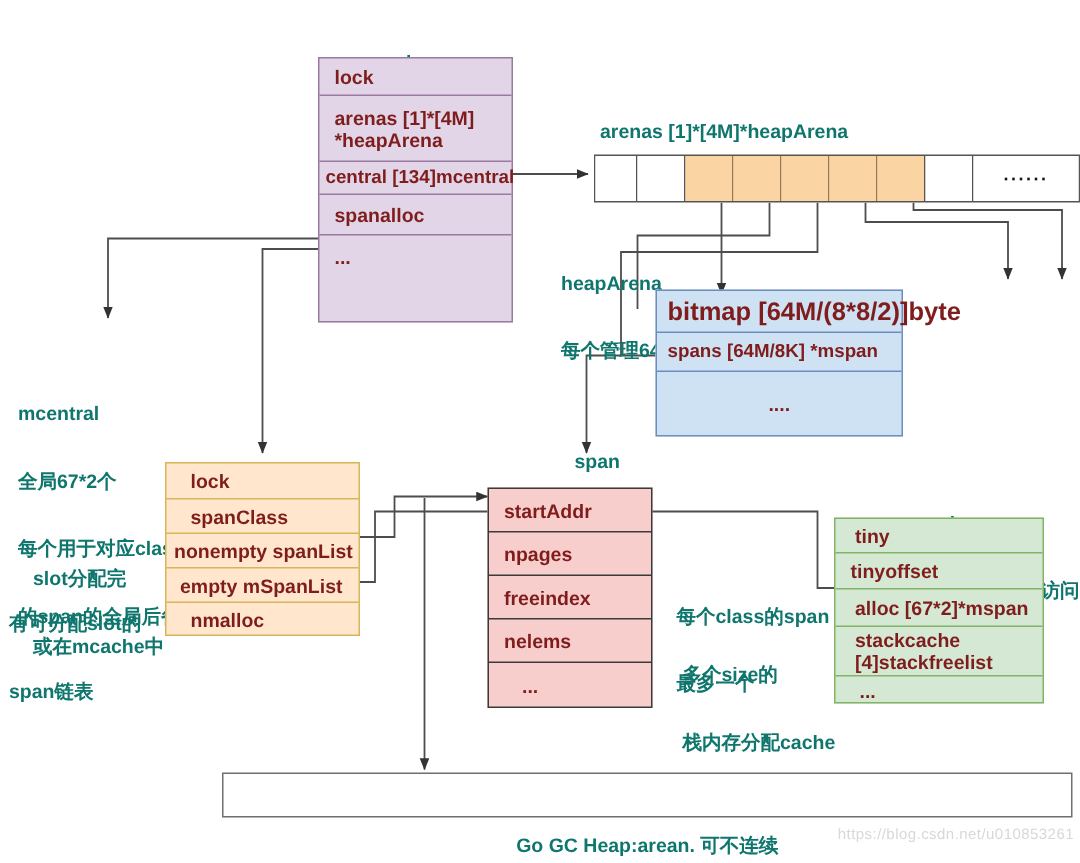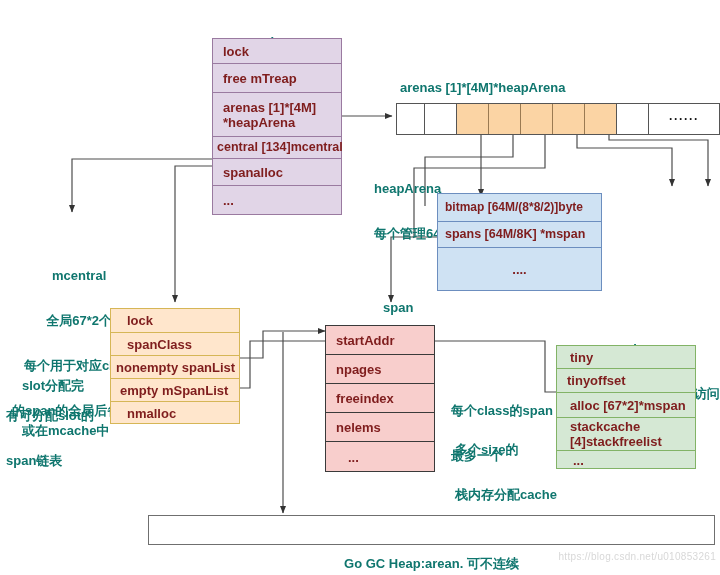--- a/index.html
+++ b/index.html
@@ -150,21 +150,20 @@
     </g>
   </svg>
 
   <div class="lbl center" style="left:200px; top:4px; width:160px;">
     <div>mheap</div>
     <div>全局一个</div>
   </div>
 
   <div class="box mheap" style="left:212px; top:38px; width:130px; height:177px;">
     <div class="row" style="height:25px;">lock</div>
-    <div class="row" style="height:29px;">free mTreap</div>
     <div class="row" style="height:44px;">arenas [1]*[4M]
 *heapArena</div>
     <div class="row" style="height:22px; padding-left:4px; font-size:12.5px;">central [134]mcentral</div>
     <div class="row" style="height:27px;">spanalloc</div>
     <div class="row" style="height:28px;">...</div>
   </div>
 
   <div class="lbl" style="left:400px; top:80px;">arenas [1]*[4M]*heapArena</div>
 
   <div class="arenas" style="left:396px; top:103px; width:324px; height:32px;">
@@ -178,26 +177,26 @@
     <div class="cell plain" style="width:32px;"></div>
     <div class="cell dots" style="width:70px;">······</div>
   </div>
 
   <div class="lbl" style="left:374px; top:151px;">
     <div>heapArena</div>
     <div>每个管理64M内存</div>
   </div>
 
   <div class="box harena" style="left:437px; top:193px; width:165px; height:98px;">
-    <div class="row" style="height:28px; padding-left:7px; font-size:12px;">bitmap [64M/(8*8/2)]byte</div>
+    <div class="row" style="height:28px; padding-left:7px; font-size:17px;">bitmap [64M/(8*8/2)]byte</div>
     <div class="row" style="height:26px; padding-left:7px; font-size:12.5px;">spans [64M/8K] *mspan</div>
     <div class="row" style="height:42px; justify-content:center; padding-left:0;">....</div>
   </div>
 
-  <div class="lbl" style="left:12px; top:238px;text-align:center;">
+  <div class="lbl" style="left:12px; top:238px;">
     <div>mcentral</div>
     <div>全局67*2个</div>
     <div>每个用于对应class</div>
     <div>的span的全局后备资源</div>
   </div>
 
   <div class="lbl" style="left:22px; top:348px;">
     <div>slot分配完</div>
     <div>或在mcache中</div>
   </div>

